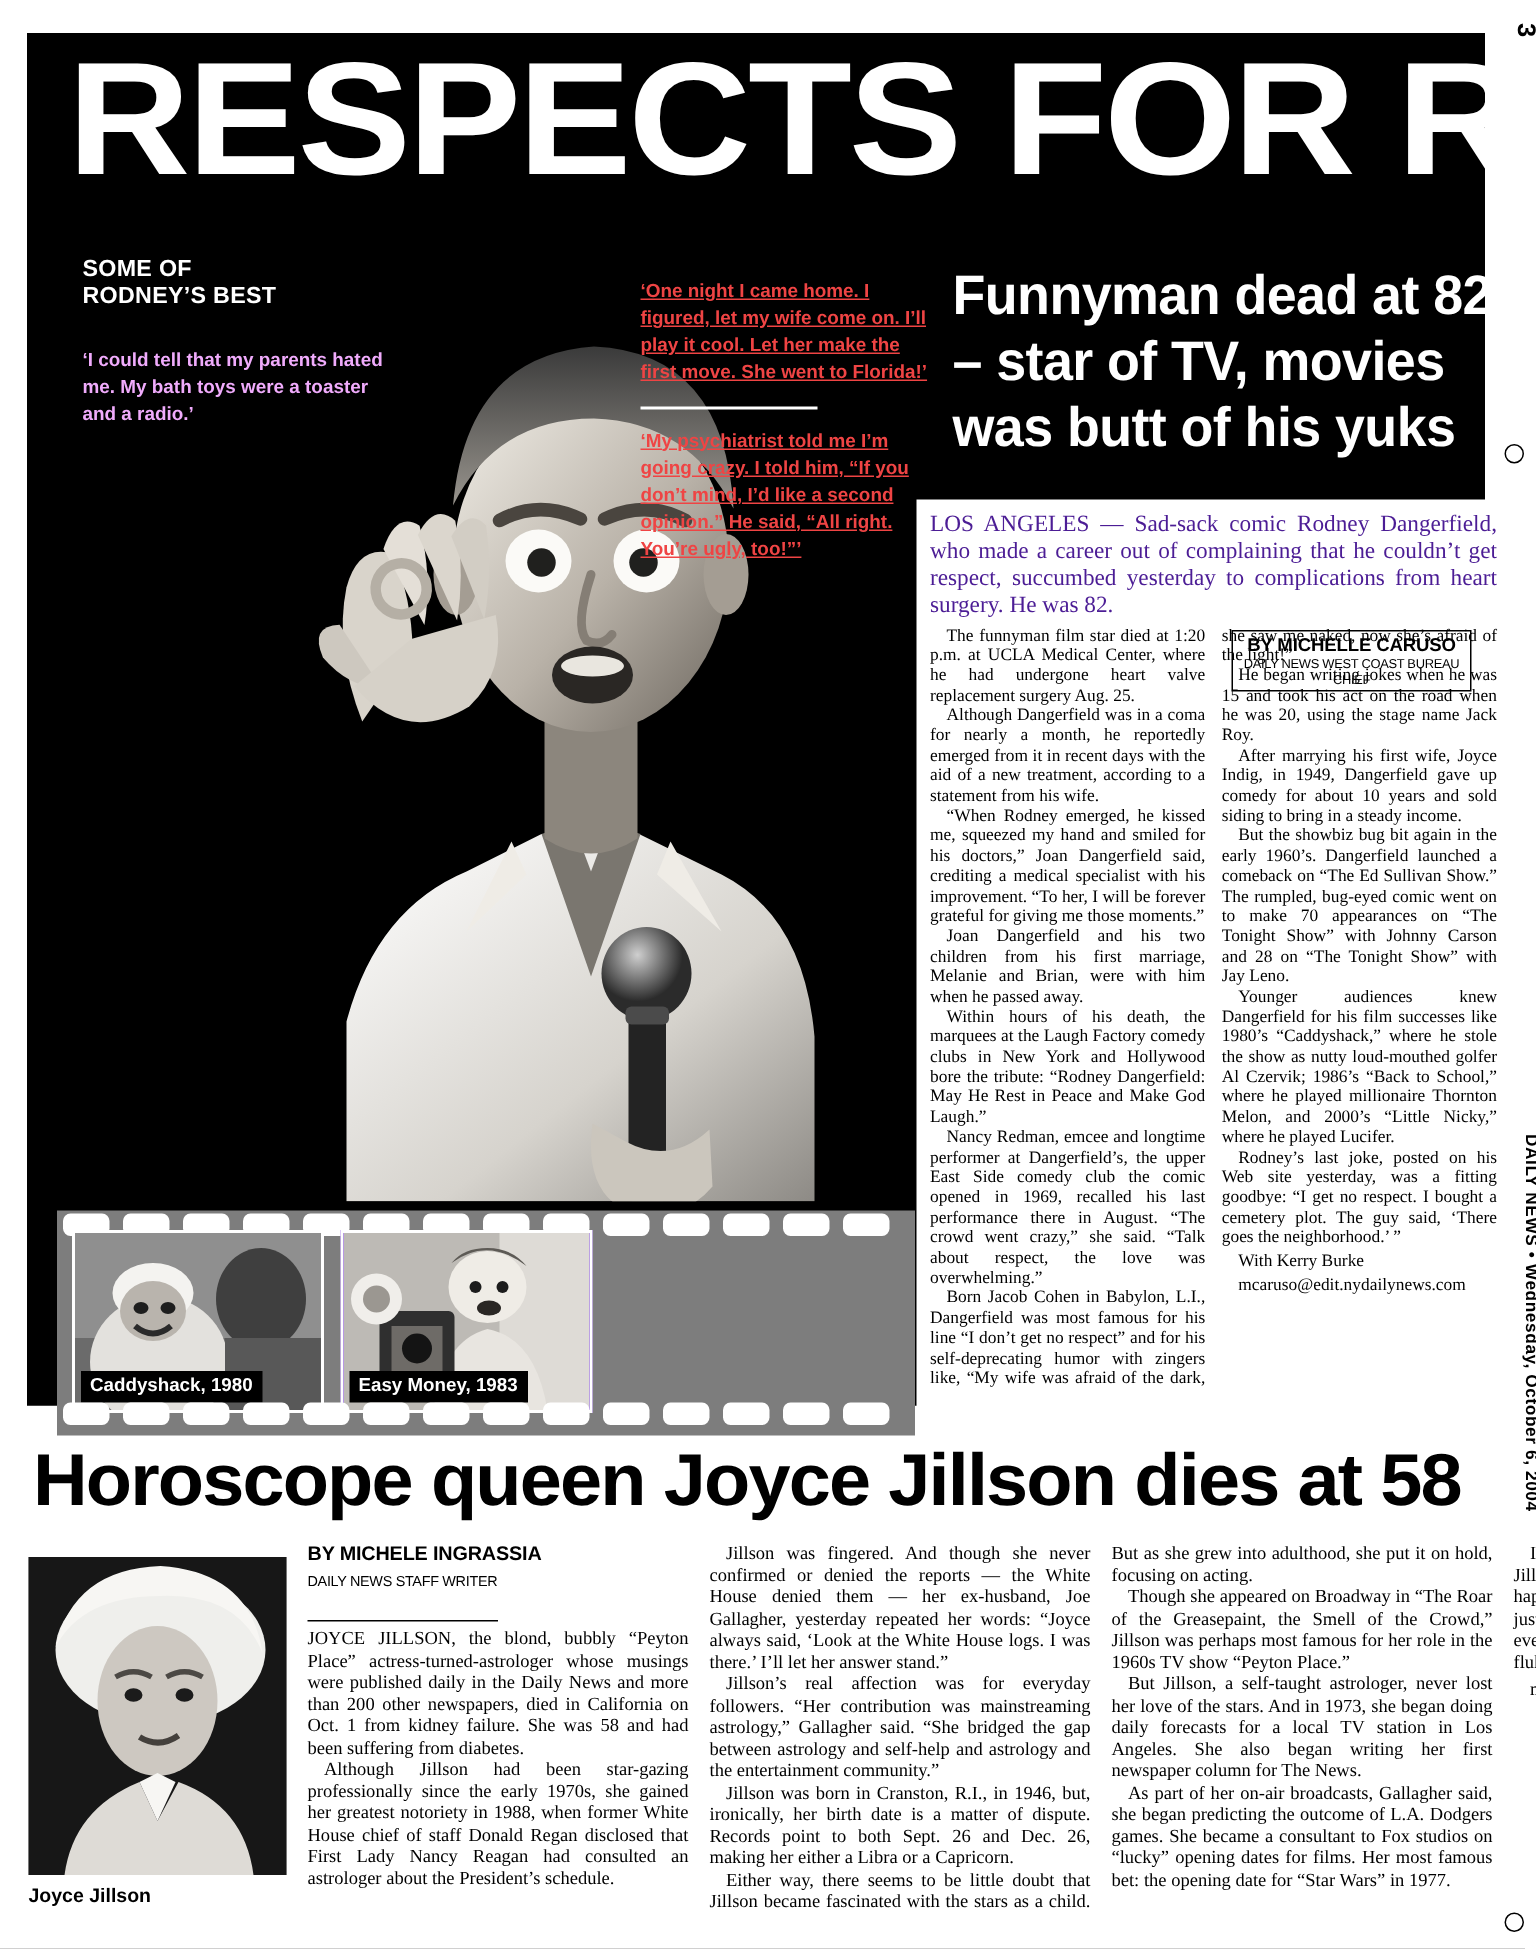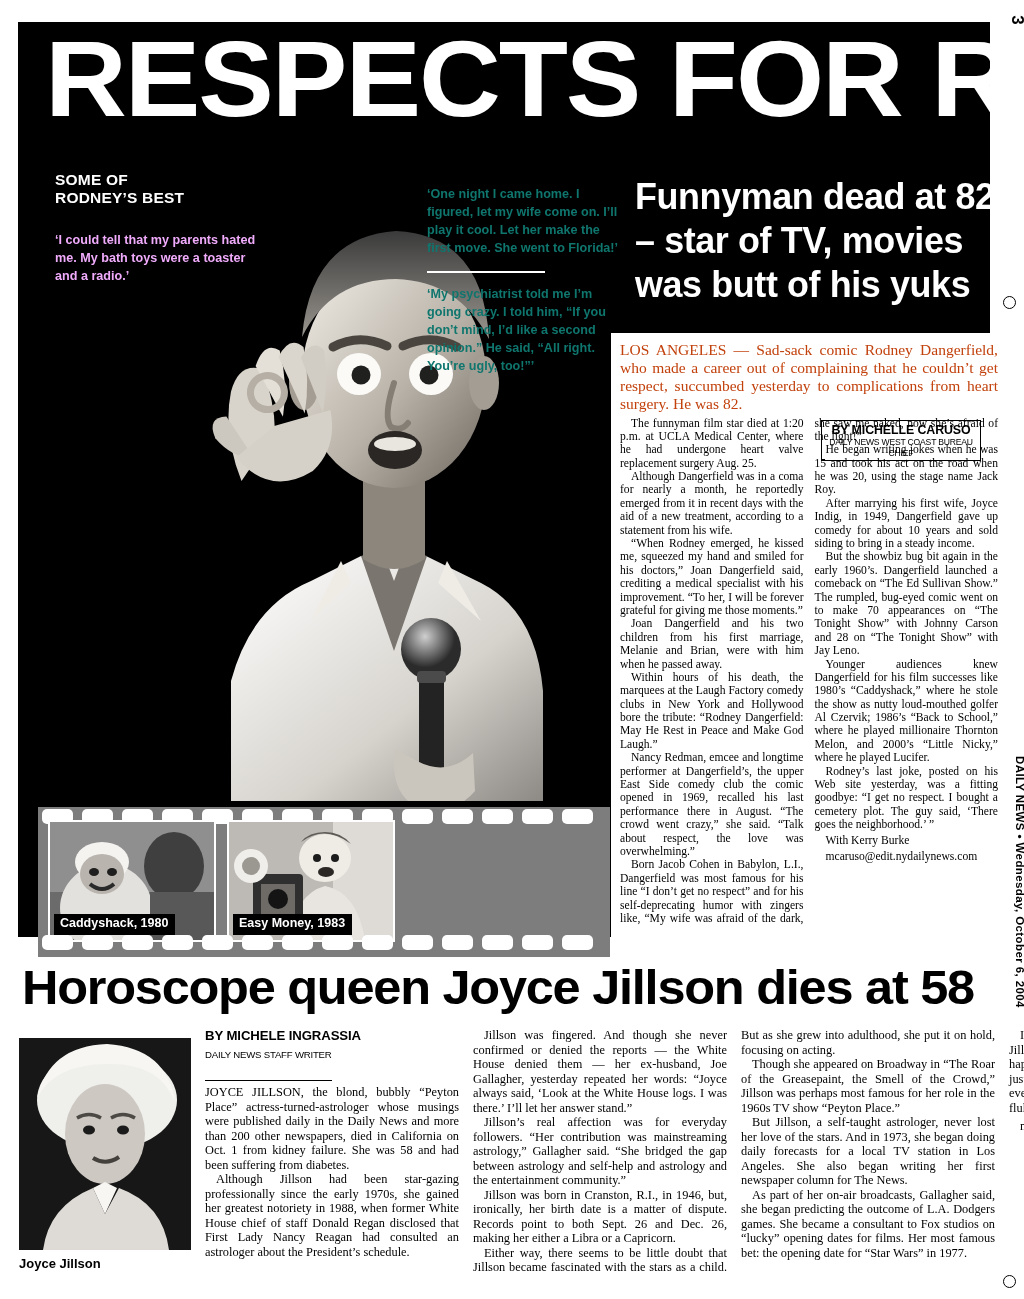--- a/index.html
+++ b/index.html
@@ -65,22 +65,23 @@
   .rodney-photo {
     position: absolute; left: 172px; top: 128px;
     width: 360px; height: 650px;
     overflow: hidden;
   }
   .rodney-photo svg { display: block; }
 
   
   .quote-col { position: absolute; left: 408px; top: 162px; width: 192px; }
   .quote-col p {
-    color: #0f766e;
+    color: #ef4444;
     font: bold 12.6px/1.44 "Liberation Sans", sans-serif;
+    text-decoration: underline;
   }
   .quote-rule {
     width: 118px; height: 2px; background: #fff;
     margin: 13px 0 12px 0;
   }
 
   
   .deck {
     position: absolute; left: 616px; top: 152px; width: 372px;
     color: #fff;
@@ -91,21 +92,21 @@
 
   
   .article-box {
     position: absolute; left: 592px; top: 310px;
     width: 396px; height: 623px;
     background: #fff;
     padding: 8px 9px 6px 9px;
   }
   .lede {
     font: 15.5px/1.17 "Liberation Serif", serif;
-    text-align: justify; color: #c2410c;
+    text-align: justify; color: #4c1d95;
     margin-bottom: 3px;
   }
   .cols { column-count: 2; column-gap: 11px; column-fill: auto; height: 512px; }
   .cols p {
     font: 11.6px/1.155 "Liberation Serif", serif;
     text-align: justify; text-indent: 11px; color: #000;
     -webkit-hyphens: auto; hyphens: auto;
   }
   .byline-box {
     border: 1.6px solid #000;

